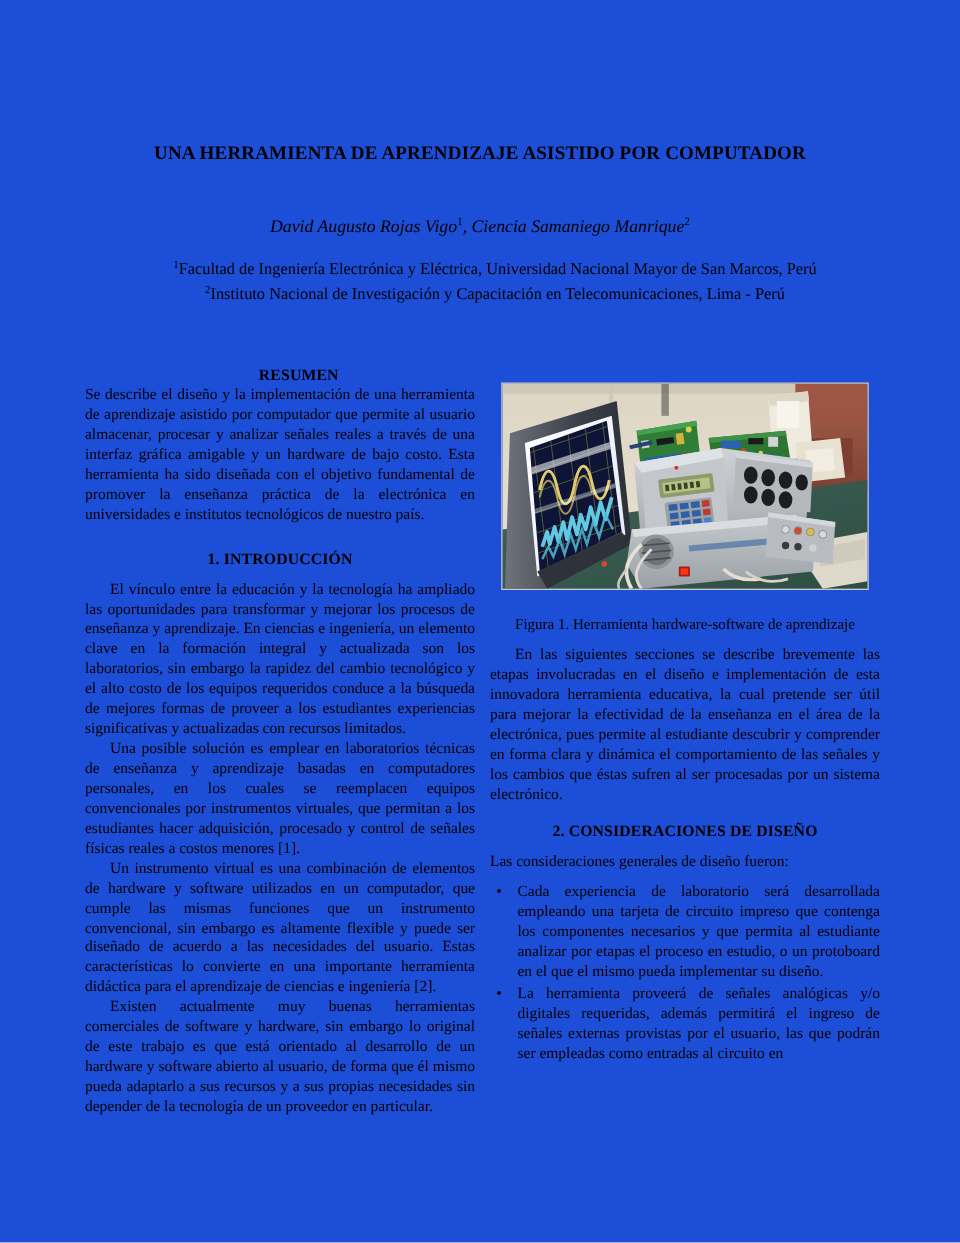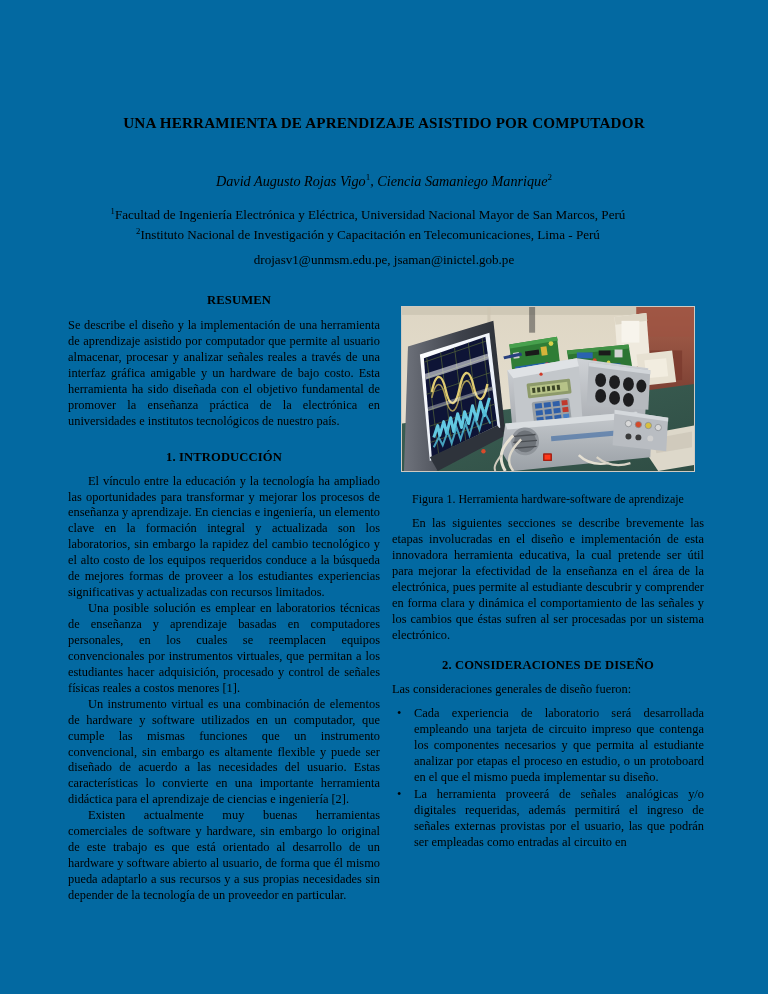--- a/index.html
+++ b/index.html
@@ -13,21 +13,21 @@
     height: 994px;
     position: relative;
     font-family: "Liberation Serif", "DejaVu Serif", serif;
     color: #000000;
     overflow: hidden;
   }
 
   .page {
     position: absolute;
     inset: 0;
-    background: #0369a1;
+    background: #1d4ed8;
     font-family: Liberation Serif, serif;
   }
 
   
   .title-block {
     position: absolute;
     left: 68px;
     top: 112px;
     width: 632px;
     text-align: center;
@@ -45,21 +45,21 @@
     top: 172px;
     width: 632px;
     text-align: center;
     font-style: italic;
     font-size: 14.2px;
   }
   .authors sup { font-size: 9px; font-style: normal; vertical-align: super; }
 
   .affil {
     position: absolute;
-    left: 18px;
+    left: 46px;
     top: 205px;
     width: 700px;
     text-align: center;
     font-size: 13.1px;
     line-height: 1.42;
   }
   .affil sup { font-size: 8.6px; vertical-align: super; }
 
   .emails {
     position: absolute;
@@ -78,21 +78,21 @@
     width: 312px;
   }
 
   .sec-head {
     font-size: 12.6px;
     font-weight: bold;
     text-align: center;
     margin: 0 0 9px 0;
     letter-spacing: 0.01em;
   }
-  .sec-head.resumen { margin-bottom: 10px; padding-left: 30px; }
+  .sec-head.resumen { margin-bottom: 0; padding-left: 30px; }
   .sec-head.spaced-top { margin-top: 14px; }
 
   p.body {
     font-size: 12.4px;
     line-height: 1.285;
     text-align: justify;
     margin: 0;
     text-indent: 20px;
     hyphens: none;
   }
@@ -171,21 +171,20 @@
   <div class="authors">
     <span>David Augusto Rojas Vigo</span><sup>1</sup>,
     <span>Ciencia Samaniego Manrique</span><sup>2</sup>
   </div>
 
   <div class="affil">
     <sup>1</sup><span>Facultad de Ingeniería Electrónica y Eléctrica, Universidad Nacional Mayor de San Marcos, Perú</span><br>
     <sup>2</sup><span>Instituto Nacional de Investigación y Capacitación en Telecomunicaciones, Lima - Perú</span>
   </div>
 
-  <div class="emails">drojasv1@unmsm.edu.pe, jsaman@inictel.gob.pe</div>
 
   <div class="col-left">
     <div class="sec-head resumen">RESUMEN</div>
     <p class="body abstract">Se describe el diseño y la implementación de una herramienta de aprendizaje asistido por computador que permite al usuario almacenar, procesar y analizar señales reales a través de una interfaz gráfica amigable y un hardware de bajo costo. Esta herramienta ha sido diseñada con el objetivo fundamental de promover la enseñanza práctica de la electrónica en universidades e institutos tecnológicos de nuestro país.</p>
 
     <div class="sec-head spaced-top" style="margin-top:20px;text-align:center;">1. INTRODUCCIÓN</div>
     <p class="body">El vínculo entre la educación y la tecnología ha ampliado las oportunidades para transformar y mejorar los procesos de enseñanza y aprendizaje. En ciencias e ingeniería, un elemento clave en la formación integral y actualizada son los laboratorios, sin embargo la rapidez del cambio tecnológico y el alto costo de los equipos requeridos conduce a la búsqueda de mejores formas de proveer a los estudiantes experiencias significativas y actualizadas con recursos limitados.</p>
     <p class="body">Una posible solución es emplear en laboratorios técnicas de enseñanza y aprendizaje basadas en computadores personales, en los cuales se reemplacen equipos convencionales por instrumentos virtuales, que permitan a los estudiantes hacer adquisición, procesado y control de señales físicas reales a costos menores [1].</p>
     <p class="body">Un instrumento virtual es una combinación de elementos de hardware y software utilizados en un computador, que cumple las mismas funciones que un instrumento convencional, sin embargo es altamente flexible y puede ser diseñado de acuerdo a las necesidades del usuario. Estas características lo convierte en una importante herramienta didáctica para el aprendizaje de ciencias e ingeniería [2].</p>
     <p class="body">Existen actualmente muy buenas herramientas comerciales de software y hardware, sin embargo lo original de este trabajo es que está orientado al desarrollo de un hardware y software abierto al usuario, de forma que él mismo pueda adaptarlo a sus recursos y a sus propias necesidades sin depender de la tecnología de un proveedor en particular.</p>

